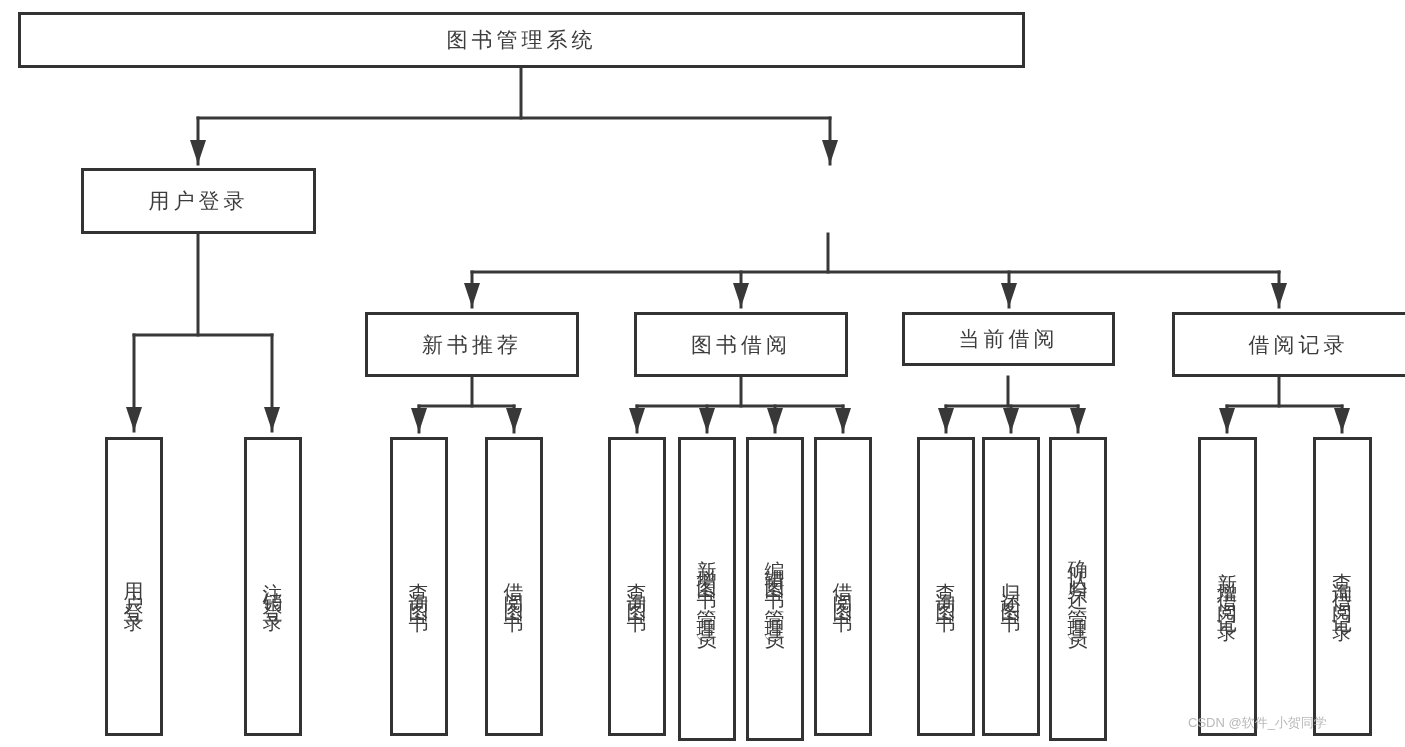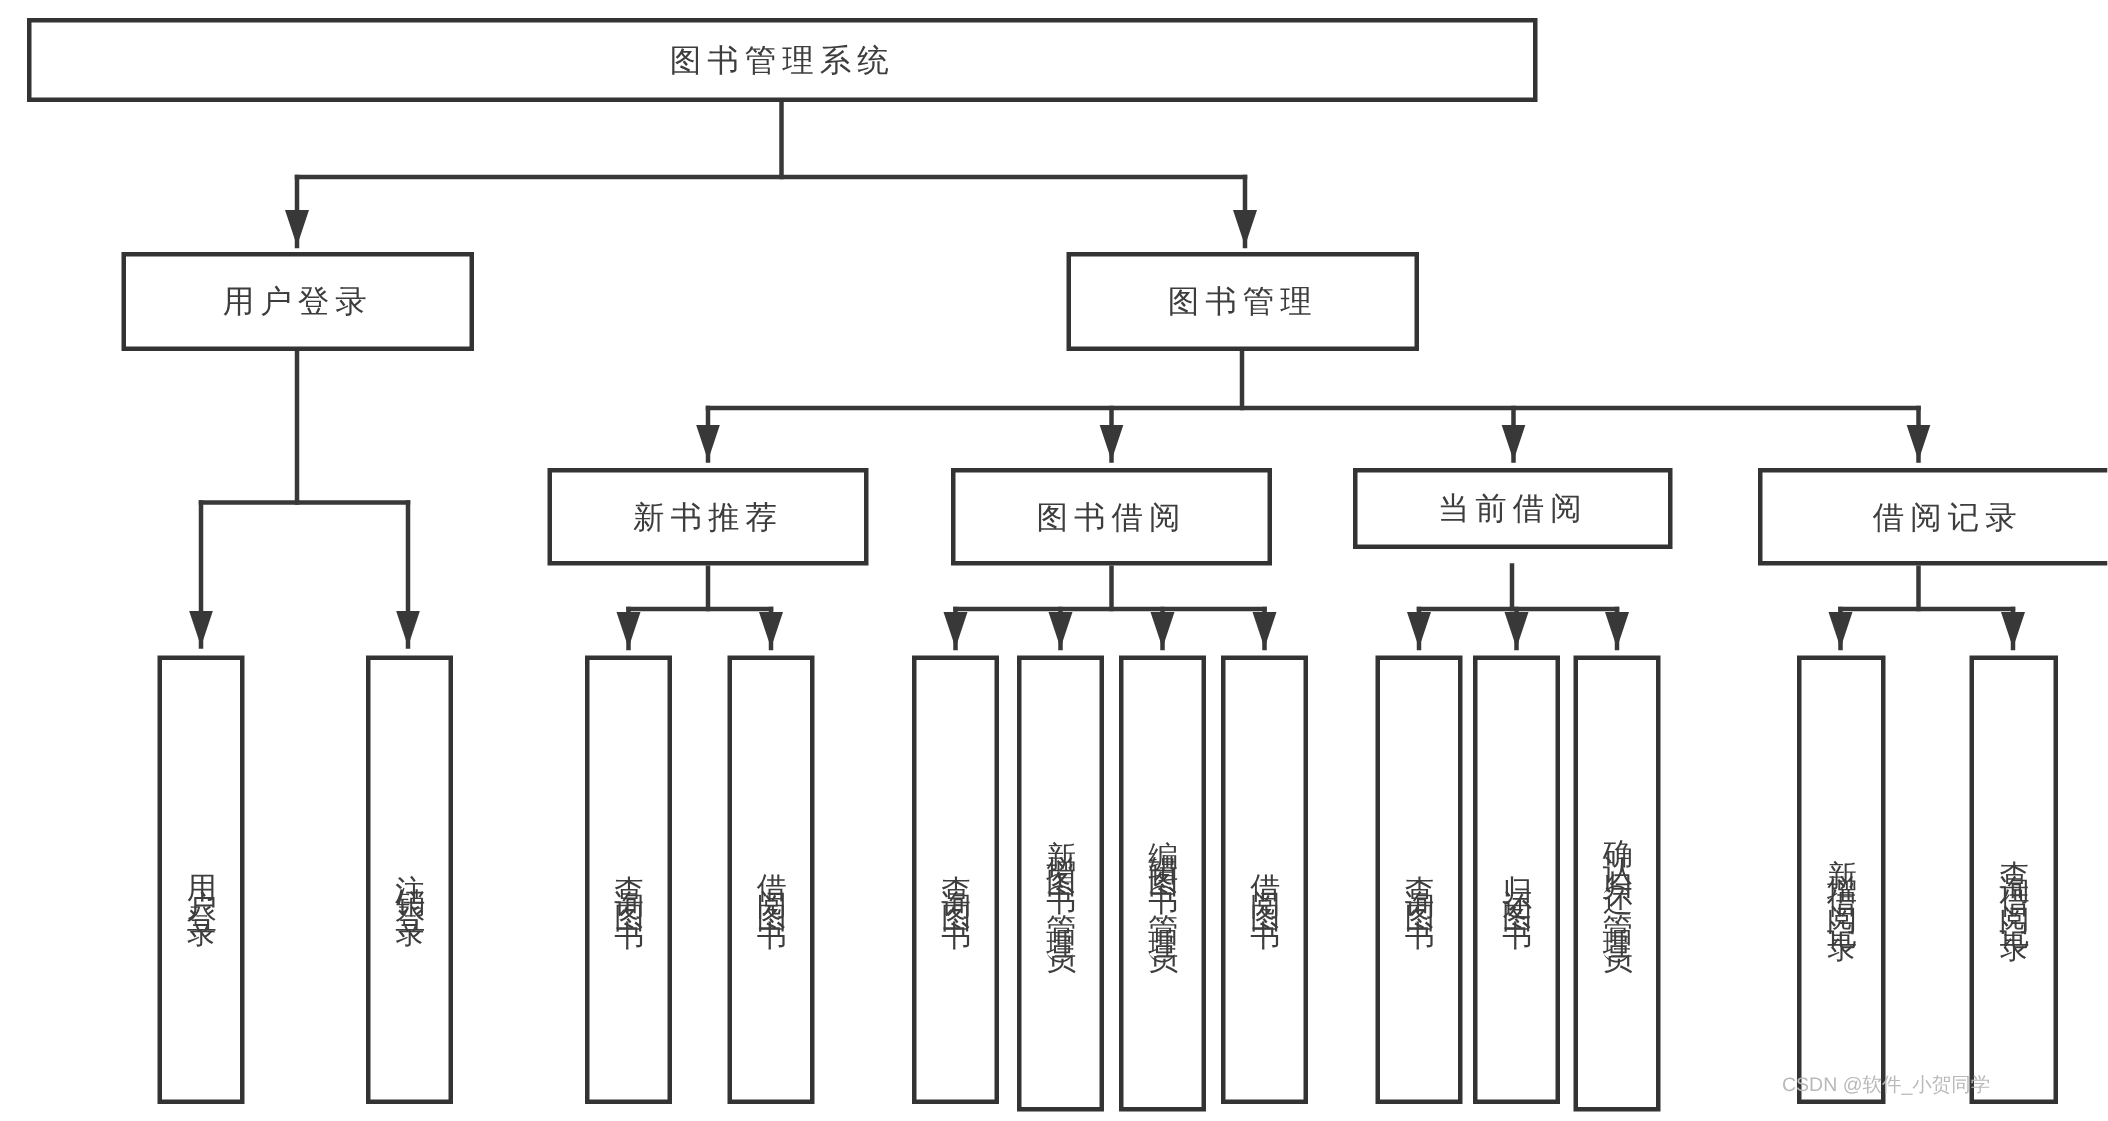--- a/index.html
+++ b/index.html
@@ -104,23 +104,20 @@
     </g>
   </svg>
 
   <div class="box hbox" style="left:18px;top:12px;width:1007px;height:56px">
     <span class="lbl">图书管理系统</span>
   </div>
 
   <div class="box hbox" style="left:81px;top:168px;width:235px;height:66px">
     <span class="lbl">用户登录</span>
   </div>
-  <div class="box hbox" style="left:711px;top:168px;width:235px;height:66px">
-    <span class="lbl">图书管理</span>
-  </div>
 
   <div class="box hbox" style="left:634px;top:312px;width:214px;height:65px">
     <span class="lbl">图书借阅</span>
   </div>
   <div class="box hbox" style="left:365px;top:312px;width:214px;height:65px">
     <span class="lbl">新书推荐</span>
   </div>
   <div class="box hbox" style="left:902px;top:312px;width:213px;height:54px">
     <span class="lbl">当前借阅</span>
   </div>

